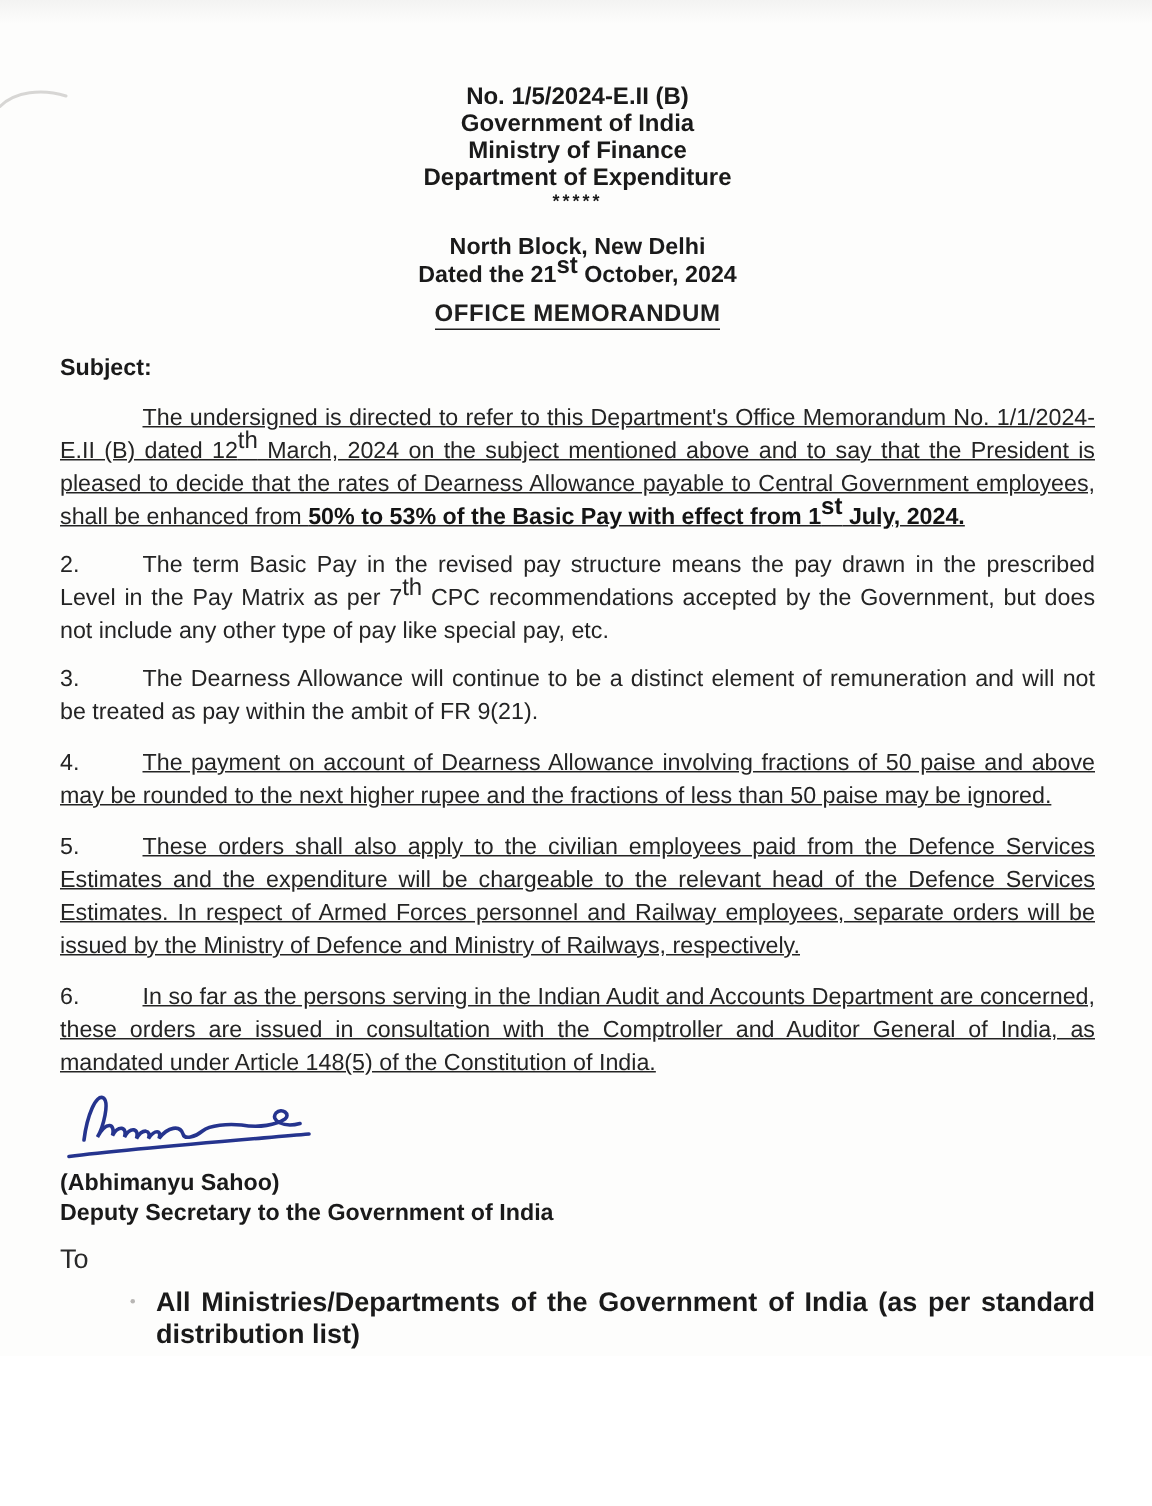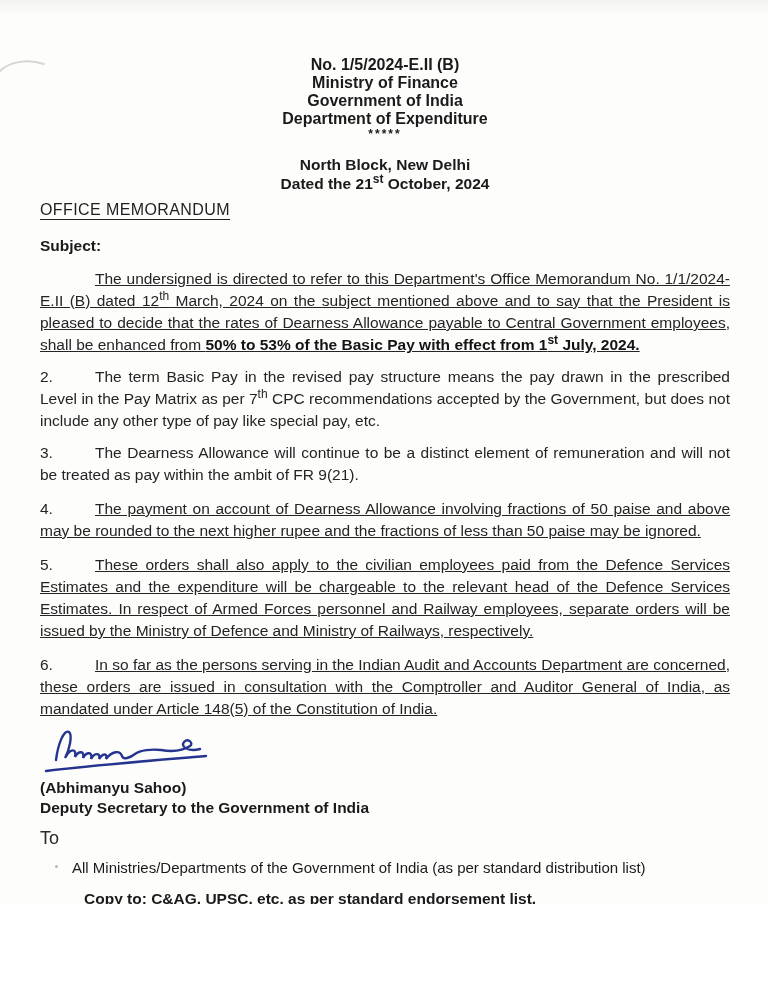--- a/index.html
+++ b/index.html
@@ -11,53 +11,53 @@
     background-image:linear-gradient(#f3f3f2, #fdfdfc 16px);
     font-family:"Liberation Sans", sans-serif;
     color:#1f1f1f;
     padding:56px 38px 0 40px;
     overflow:hidden;
   }
   .letterhead { text-align:center; font-weight:bold; font-size:16px; line-height:18px; color:#1a1a1a; }
   .letterhead div { margin:0; }
   .stars { font-size:12px; letter-spacing:2px; line-height:13px; margin-top:2px; }
   .place-date { text-align:center; font-weight:bold; font-size:15.5px; line-height:19px; margin-top:14px; color:#1a1a1a; }
-  .om-title { text-align:left; font-weight:normal; font-size:16px; margin-top:8px; }
+  .om-title { text-align:center; font-weight:bold; font-size:16px; margin-top:8px; }
   .om-title .underline { border-bottom:1.6px solid #1f1f1f; padding-bottom:1px; letter-spacing:0.4px; }
   .subject { display:flex; margin-top:16px; font-weight:bold; font-size:15.5px; line-height:21px; color:#1a1a1a; }
   .subject-label { flex:0 0 77px; }
   .subject-text { flex:1; text-align:justify; }
   .para { font-size:15.5px; line-height:22px; text-align:justify; margin-top:10px; color:#242424; }
   .para.mt12 { margin-top:12px;text-decoration:underline; }
   .para .num { display:inline-block; width:55px; }
   .p1 { text-indent:55px; }
   .para b, .subject b { color:#141414; }
-  sup { font-size:12px; line-height:0; vertical-align:super; }
+  sup { font-size:16px; line-height:0; vertical-align:super; }
   .sig-block { text-align:left; margin-top:2px; }
   .sig-svg { display:inline-block; margin-right:-4px; }
   .sig-name, .sig-desig { font-weight:bold; font-size:15.5px; line-height:20px; color:#1a1a1a; }
   .to-label { font-size:18px; margin-top:10px; color:#2a2a2a; }
-  .recipients { margin-left:32px; margin-top:8px; font-weight:normal; font-size:15px; line-height:21px; text-align:justify; color:#1a1a1a; position:relative; }
+  .recipients { margin-left:64px; margin-top:8px; font-weight:bold; font-size:18px; line-height:21px; text-align:justify; color:#1a1a1a; position:relative; }
   .artifact-dot { position:absolute; left:-17px; top:8px; width:3px; height:3px; border-radius:50%; background:#b8b6b4; }
   .copy-line { margin-left:44px; margin-top:12px; font-weight:bold; font-size:15.5px; color:#1a1a1a; }
   .artifact-curve { position:absolute; top:55px; left:0; }
 </style>
 </head>
 <body>
 
 <div class="page">
 
   <svg class="artifact-curve" width="48" height="24" viewBox="0 0 48 24">
     <path d="M0 16 C10 6 28 4 44 9" fill="none" stroke="#d7d6d4" stroke-width="2" stroke-linecap="round"></path>
   </svg>
 
   <div class="letterhead">
     <div>No. 1/5/2024-E.II (B)</div>
+    <div>Government of India</div>
     <div>Ministry of Finance</div>
-    <div>Government of India</div>
     <div>Department of Expenditure</div>
     <div class="stars">*****</div>
   </div>
 
   <div class="place-date">
     <div>North Block, New Delhi</div>
     <div><span>Dated the 21</span><sup>st</sup><span> October, 2024</span></div>
   </div>
 
   <div class="om-title"><span class="underline">OFFICE MEMORANDUM</span></div>

